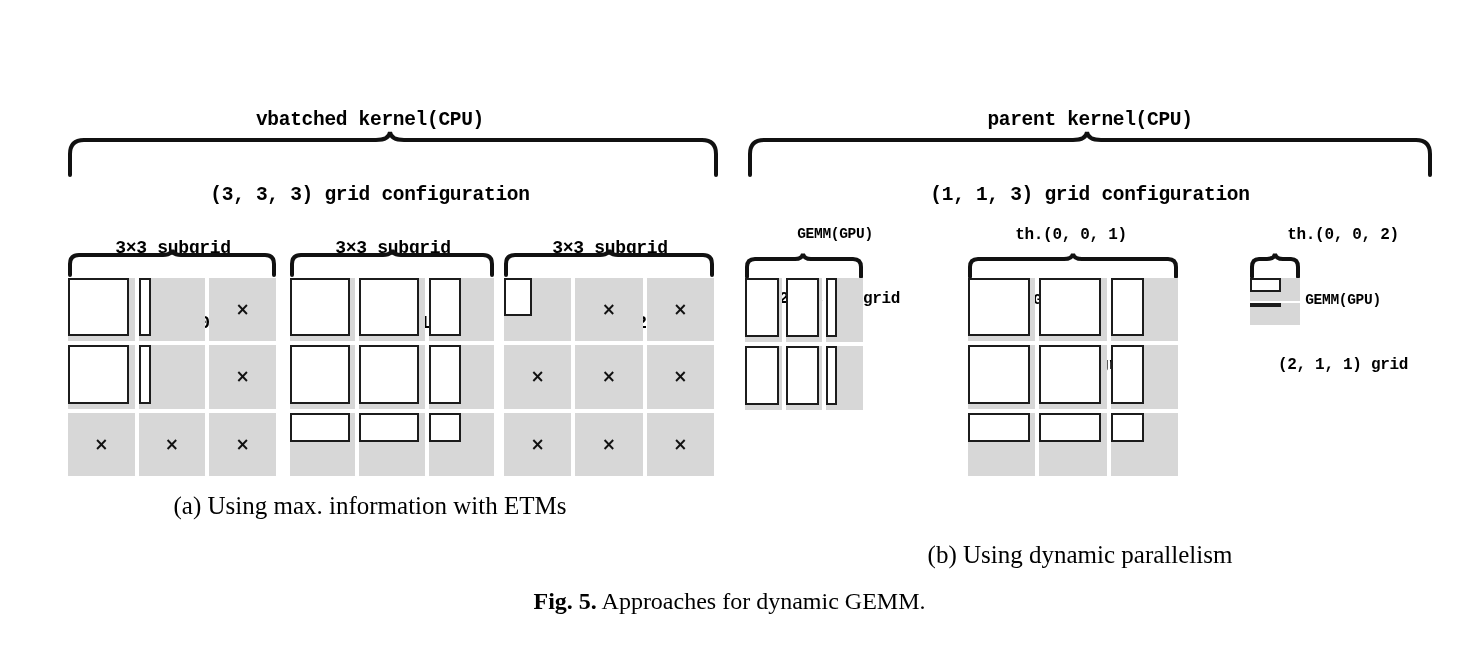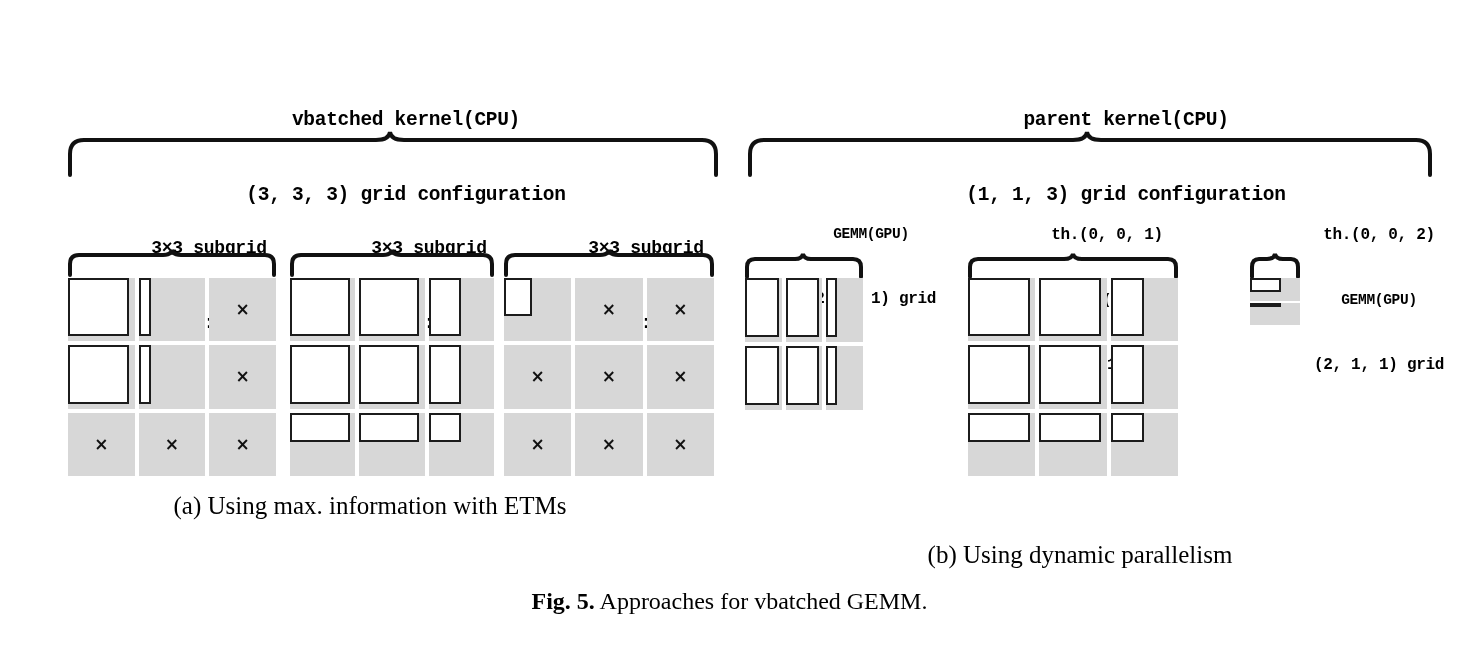--- a/index.html
+++ b/index.html
@@ -9,21 +9,21 @@
   .fig{position:absolute;inset:0;}
 
   
   .mono{font-family:"Liberation Mono",monospace;font-weight:bold;
         letter-spacing:-0.3px;white-space:pre;text-align:center;}
   .ttl{font-size:19.5px;line-height:25px;}
   .sub{font-size:18px;line-height:25px;}
   .th{font-size:16px;line-height:22px;}
   .gemm{font-size:14.5px;line-height:20px;}
 
-  .panel-title{position:absolute;width:100%;margin-left:36px;}
+  .panel-title{position:absolute;width:100%;}
 
   
   .brace{position:absolute;}
   .brace svg{display:block;overflow:visible;}
 
   
   .grid{position:absolute;display:grid;}
   .cell{position:relative;background:#d7d7d7;display:flex;
         align-items:center;justify-content:center;}
   .cell.empty{background:transparent;}
@@ -283,16 +283,16 @@
         <div class="box tl" style="width: 62%; height: 20%;"></div>
       </div>
       <div class="cell empty"></div>
     </div>
 
   <div class="cap" style="left:0;top:492px;width:740px;">(a) Using max. information with ETMs</div>
   <div class="cap" style="left:730px;top:497px;width:700px;margin-top:44px;">(b) Using dynamic parallelism</div>
 
   <div class="figcap" style="left:0;top:588px;">
     <b>Fig. 5.</b>
-    <span>Approaches for vbatched GEMM.</span>
+    <span>Approaches for dynamic GEMM.</span>
   </div>
 
 </div>
 
 </body></html>

